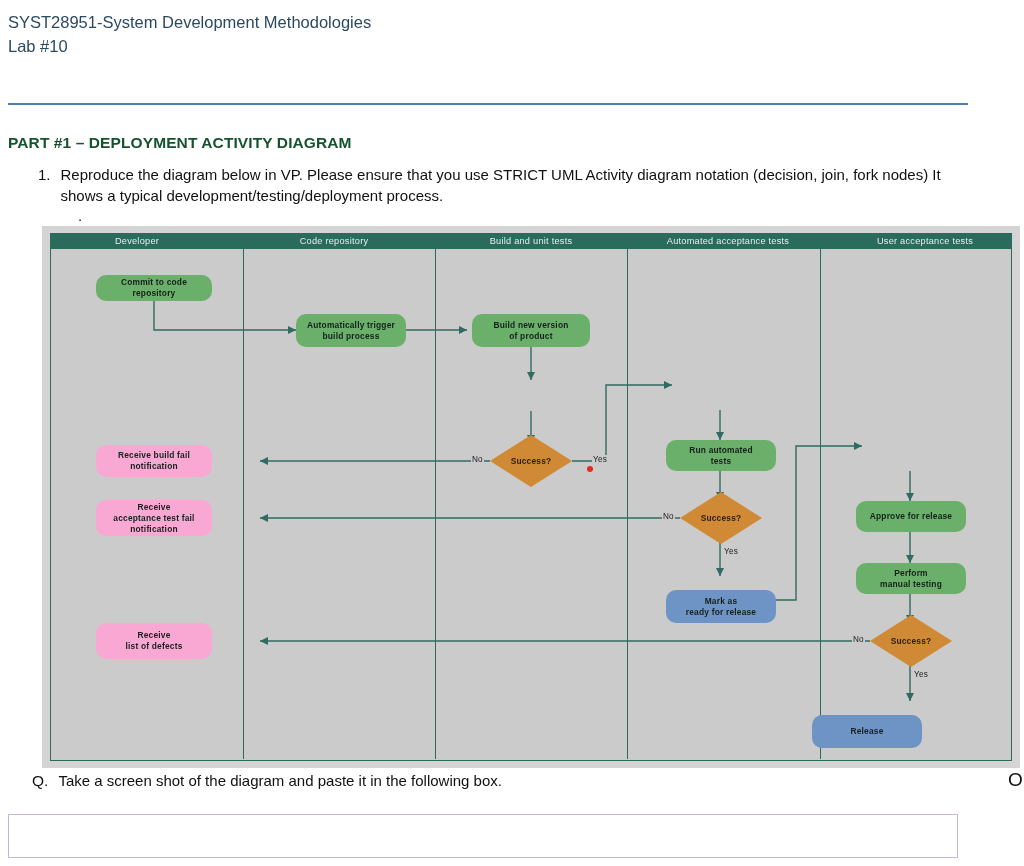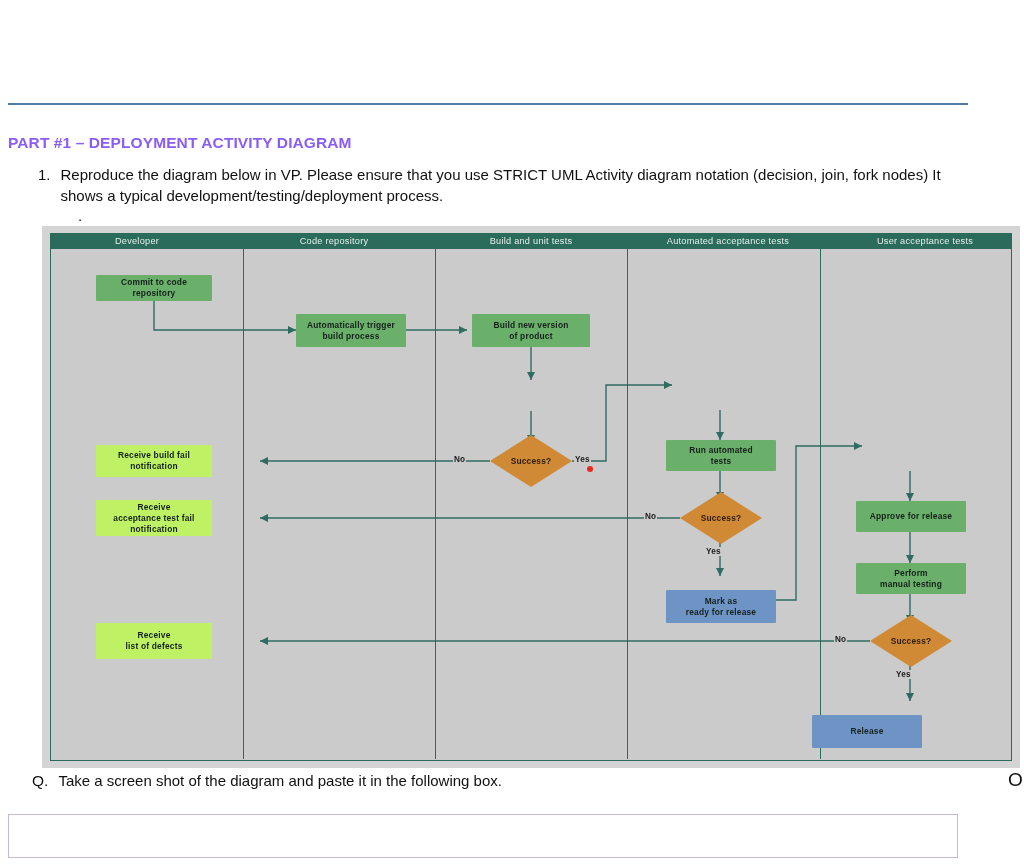--- a/index.html
+++ b/index.html
@@ -37,21 +37,21 @@
     background: #4f7fa8;
   }
 
   
   #part-title {
     position: absolute;
     left: 8px;
     top: 134px;
     font-size: 15.5px;
     font-weight: bold;
-    color: #8b5cf6;
+    color: #14532d;
     letter-spacing: .1px;
     white-space: pre;
   }
   #instruction {
     position: absolute;
     left: 38px;
     top: 164px;
     width: 940px;
     display: flex;
     gap: 10px;
@@ -147,27 +147,27 @@
     box-sizing: border-box;
     display: flex;
     align-items: center;
     justify-content: center;
     text-align: center;
     font-size: 8.4px;
     font-weight: bold;
     color: #16211c;
     line-height: 11px;
     letter-spacing: .2px;
-    border-radius: 1px;
+    border-radius: 10px;
     white-space: pre-line;
     padding: 2px;
   }
   .node.green  { background: #6aaf6a; }
   .node.blue   { background: #6d94c4; margin-top: 14px; }
-  .node.tan    { background: #bef264; }
+  .node.tan    { background: #f9a8d4; }
 
   .diamond-wrap {
     position: absolute;
   }
   .diamond-shape {
     position: absolute;
     left: 0; top: 0;
     width: 100%; height: 100%;
     background: #d08a36;
     clip-path: polygon(50% 0%, 100% 50%, 50% 100%, 0% 50%);
@@ -181,25 +181,26 @@
     justify-content: center;
     font-size: 8.4px;
     font-weight: bold;
     color: #2b1d08;
     letter-spacing: .2px;
   }
 
   .edge-label {
     position: absolute;
     font-size: 8.2px;
-    font-weight: bold;
+    font-weight: normal;
     color: #1c1c1c;
     background: #cbcbcb;
     padding: 0 1px;
     letter-spacing: .2px;
+    margin-left: 18px;
   }
   #red-dot {
     position: absolute;
     width: 6px;
     height: 6px;
     border-radius: 50%;
     background: #e8281e;
   }
 
   
@@ -236,20 +237,22 @@
     height: 44px;
     border: 1px solid #c9b8d4;
     background: #ffffff;
     box-sizing: border-box;
   }
 </style>
 </head>
 <body>
 
 <div id="doc-header">
+  <div class="hdr-line">SYST28951-System Development Methodologies</div>
+  <div class="hdr-line">Lab #10</div>
 </div>
 <div id="hdr-rule"></div>
 
 <div id="part-title">PART #1 – DEPLOYMENT ACTIVITY DIAGRAM</div>
 
 <div id="instruction">
   <div class="num">1.</div>
   <div class="body">Reproduce the diagram below in VP. Please ensure that you use STRICT UML Activity diagram notation (decision, join, fork nodes) It shows a typical development/testing/deployment process.</div>
 </div>
 <div id="stray-dot">.</div>

